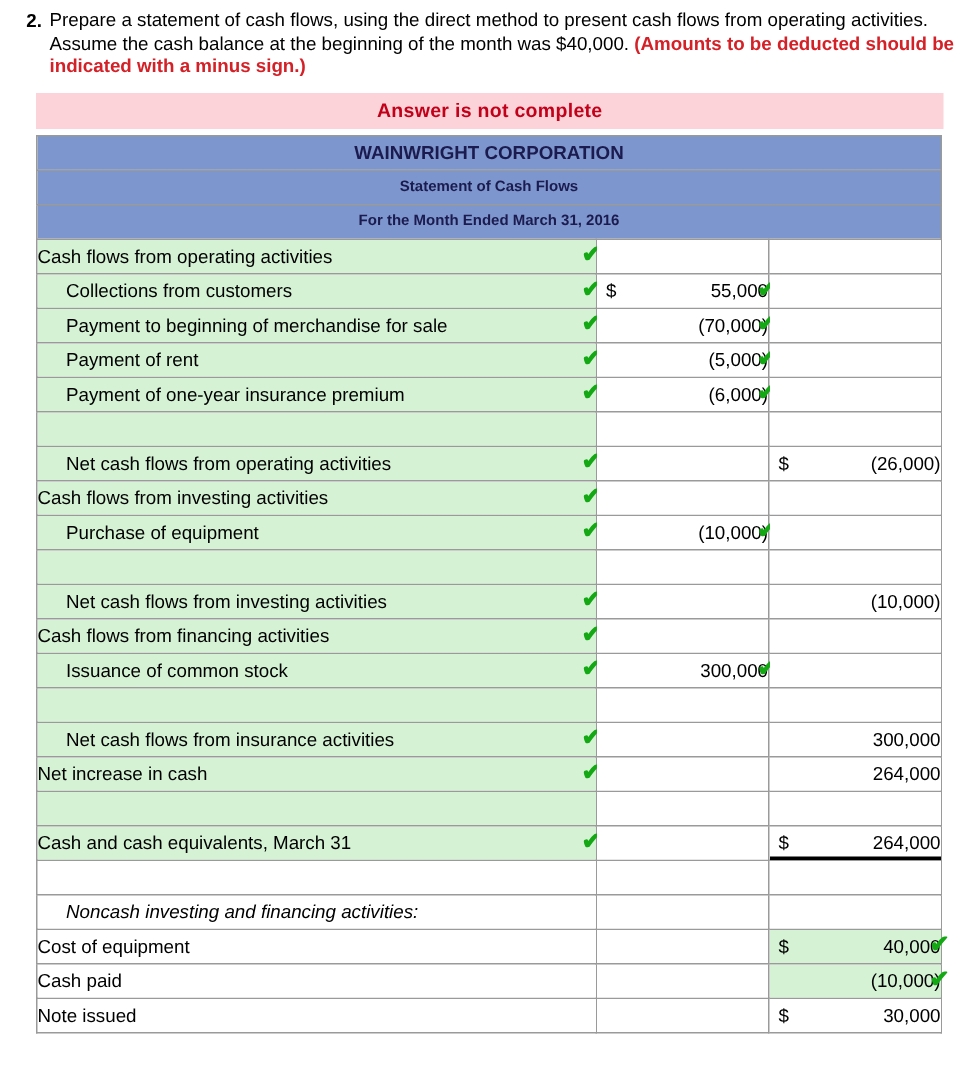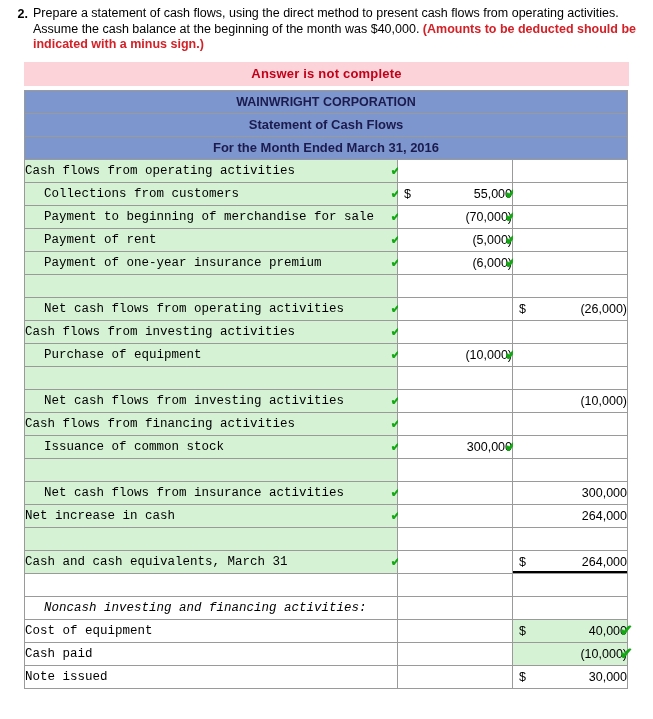--- a/index.html
+++ b/index.html
@@ -79,27 +79,26 @@
   col.c-amt2 { width: 115px; }
 
   .hdr {
     background: #7d96cd;
     text-align: center;
     font-weight: bold;
     color: #1b1b4f;
     font-size: 13px;
     height: 23px;
   }
-  .hdr.sub { font-size: 13px; }
+  .hdr.sub { font-size: 10px; }
 
   .lbl {
     padding-left: 6px;
     position: relative;
     white-space: nowrap;
-    font-family: Liberation Mono, monospace;
   }
   .lbl.indent { padding-left: 19px; }
   .lbl.italic { font-style: italic; padding-left: 19px; }
 
   .green { background: #d5f3d4; }
   .white { background: #ffffff; }
 
   .amt {
     text-align: right;
     padding-right: 6px;

